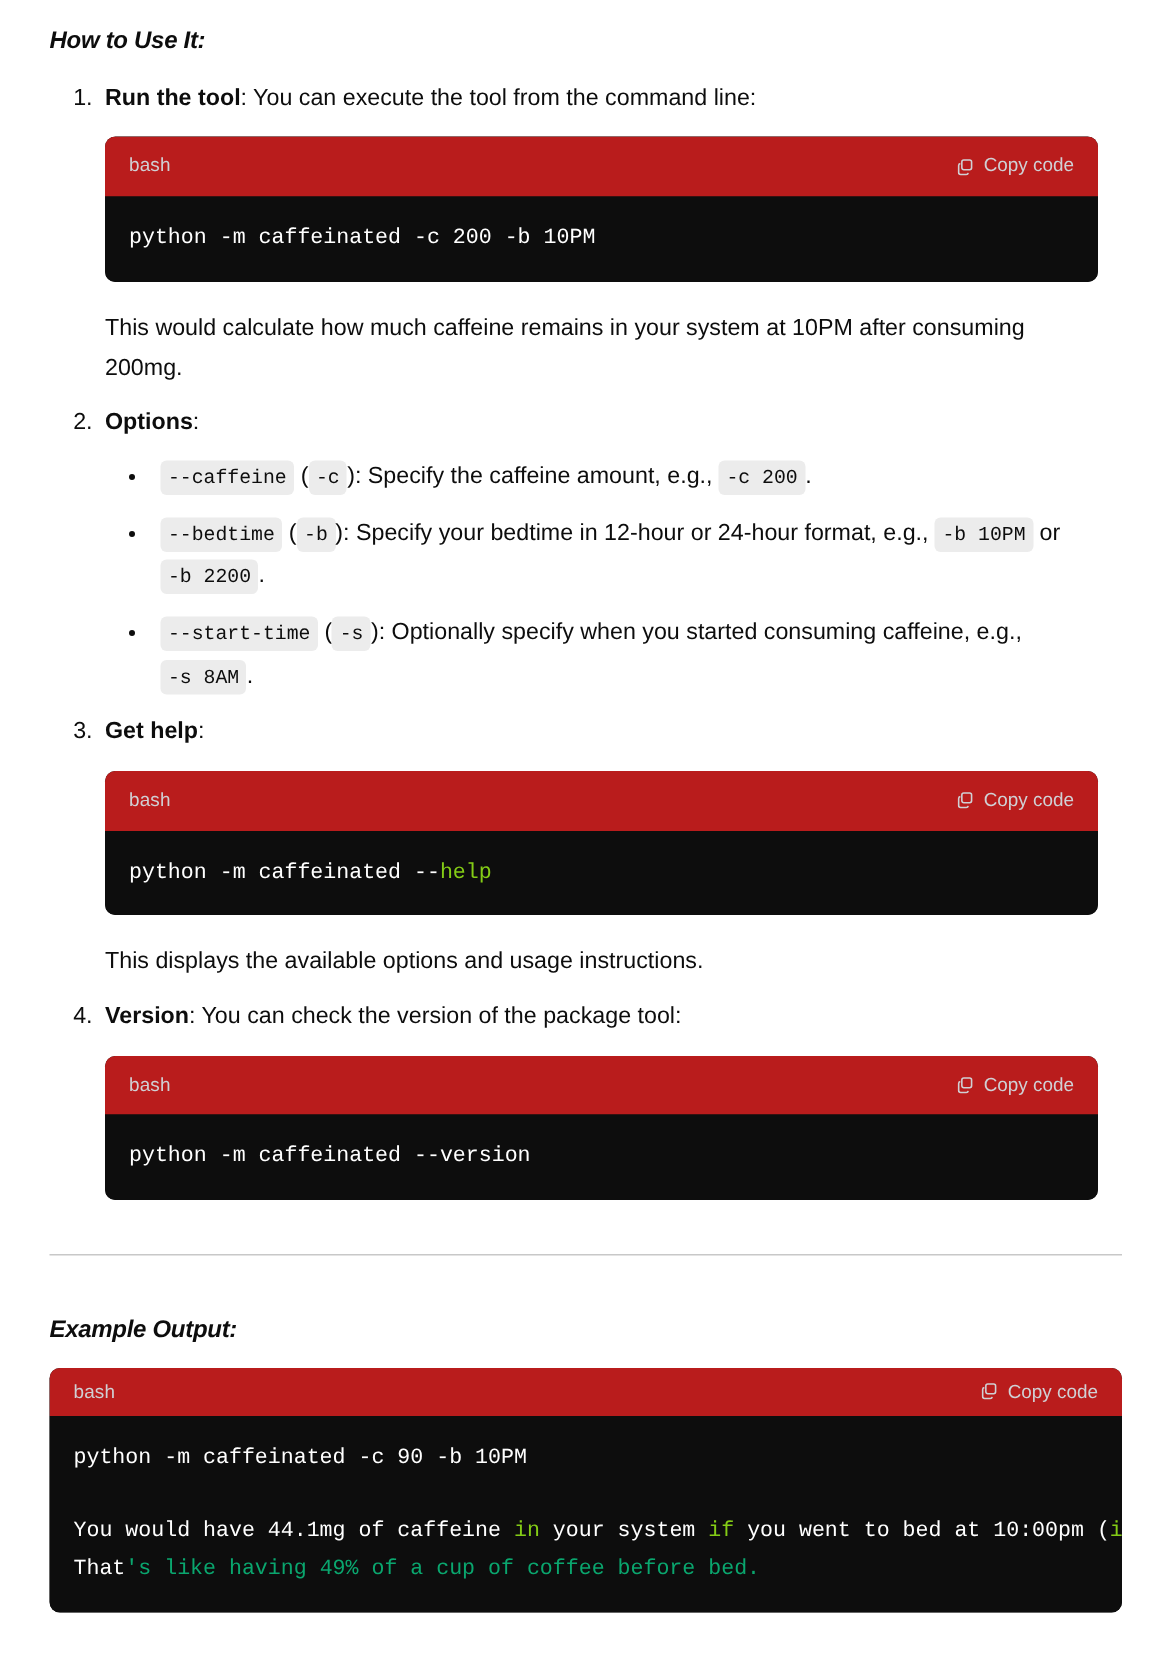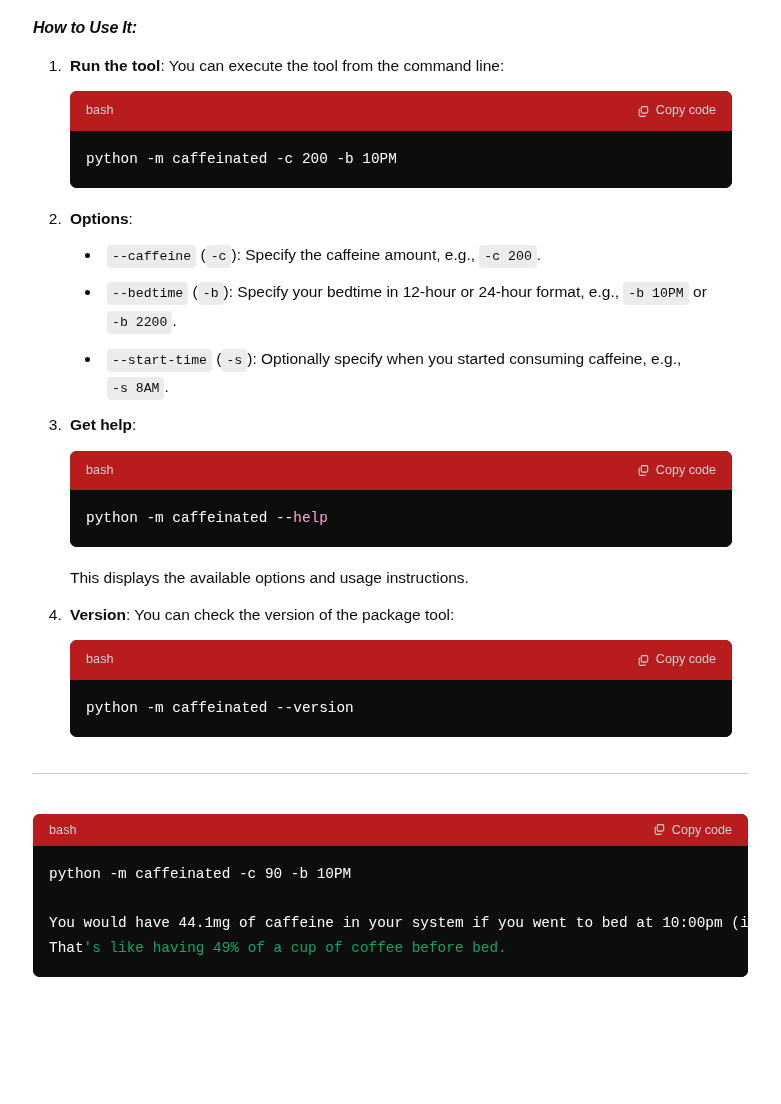--- a/index.html
+++ b/index.html
@@ -116,23 +116,23 @@
     font-family: "Liberation Mono", "DejaVu Sans Mono", monospace;
     font-size: 14.4px;
     line-height: 1.72;
     padding: 16px;
     overflow: hidden;
     white-space: pre;
   }
   .cb-body .line { white-space: pre; }
   .cb-body .blank { height: 12px; }
 
-  .tok-kw { color: #ffffff; }
+  .tok-kw { color: #84cc16; }
   .tok-str { color: #0aa66e; }
-  .tok-orange { color: #f9a8d4; }
+  .tok-orange { color: #84cc16; }
 
   hr.divider {
     border: none;
     border-top: 1px solid #c8c8c8;
     margin: 36px 0 40px 0;
   }
 
   .example-wrap .codeblock { margin-top: 12px; }
 </style>
 </head>
@@ -157,20 +157,21 @@
                   <rect x="5.2" y="2" width="8" height="8" rx="1.6"></rect>
                   <path d="M10.4 12.6a1.6 1.6 0 0 1-1.6 1.4H4.2a1.6 1.6 0 0 1-1.6-1.6V6.6a1.6 1.6 0 0 1 1.4-1.6"></path>
                 </svg>
               </span>
               <span>Copy code</span>
             </span>
           </div>
           <div class="cb-body"><span class="line">python -m caffeinated -c 200 -b 10PM</span></div>
         </div>
 
+        <p class="para">This would calculate how much caffeine remains in your system at 10PM after consuming 200mg.</p>
       </li>
 
       <li>
         <span class="li-text"><span class="b">Options</span><span>:</span></span>
 
         <ul class="opts">
           <li>
             <code class="inline">--caffeine</code>
             <span>(</span><code class="inline">-c</code><span>)</span><span>: Specify the caffeine amount, e.g.,</span>
             <code class="inline">-c 200</code><span>.</span>
@@ -230,20 +231,21 @@
           </div>
           <div class="cb-body"><span class="line">python -m caffeinated --version</span></div>
         </div>
       </li>
 
     </ol>
 
     <hr class="divider">
 
     <div class="example-wrap">
+      <h3 class="section-title">Example Output:</h3>
 
       <div class="codeblock">
         <div class="cb-header">
           <span class="cb-lang">bash</span>
           <span class="cb-copy">
             <span class="copy-icon">
               <svg viewBox="0 0 16 16" width="13" height="13" fill="none" stroke="#d0d0d4" stroke-width="1.3">
                 <rect x="5.2" y="2" width="8" height="8" rx="1.6"></rect>
                 <path d="M10.4 12.6a1.6 1.6 0 0 1-1.6 1.4H4.2a1.6 1.6 0 0 1-1.6-1.6V6.6a1.6 1.6 0 0 1 1.4-1.6"></path>
               </svg>

